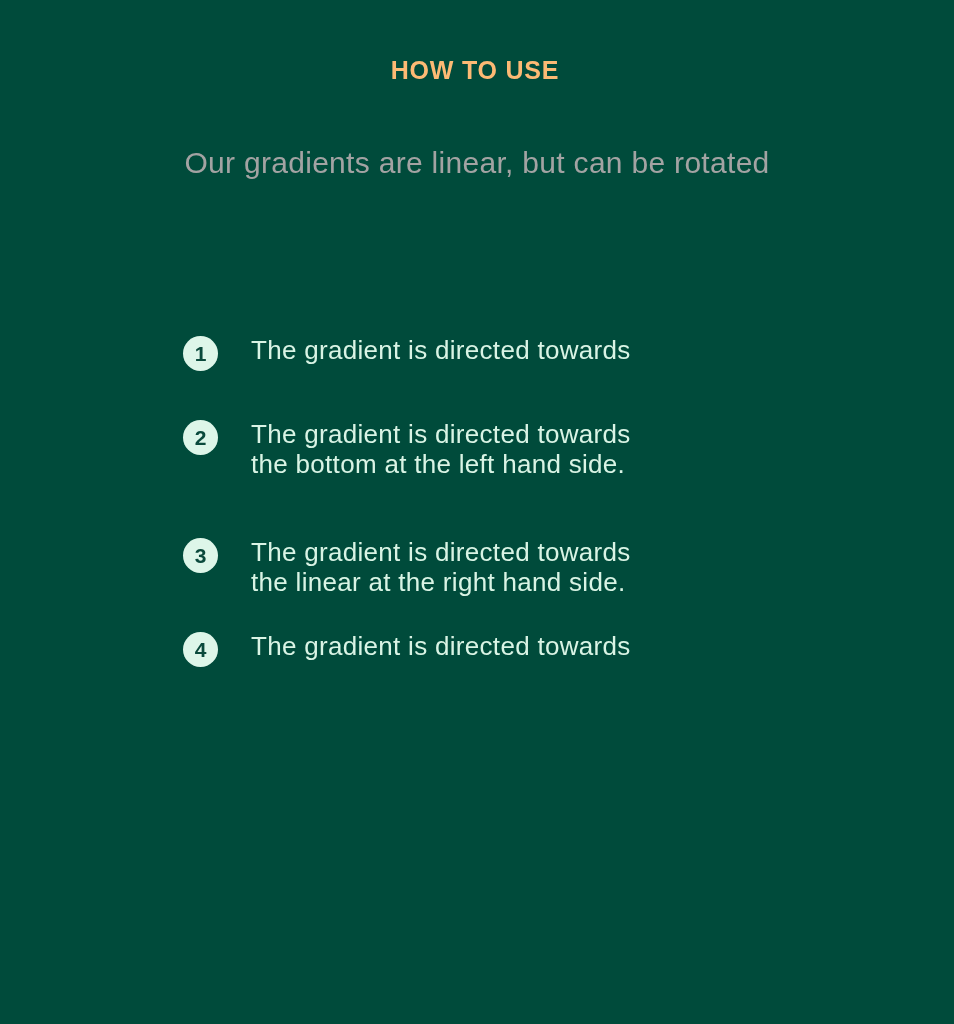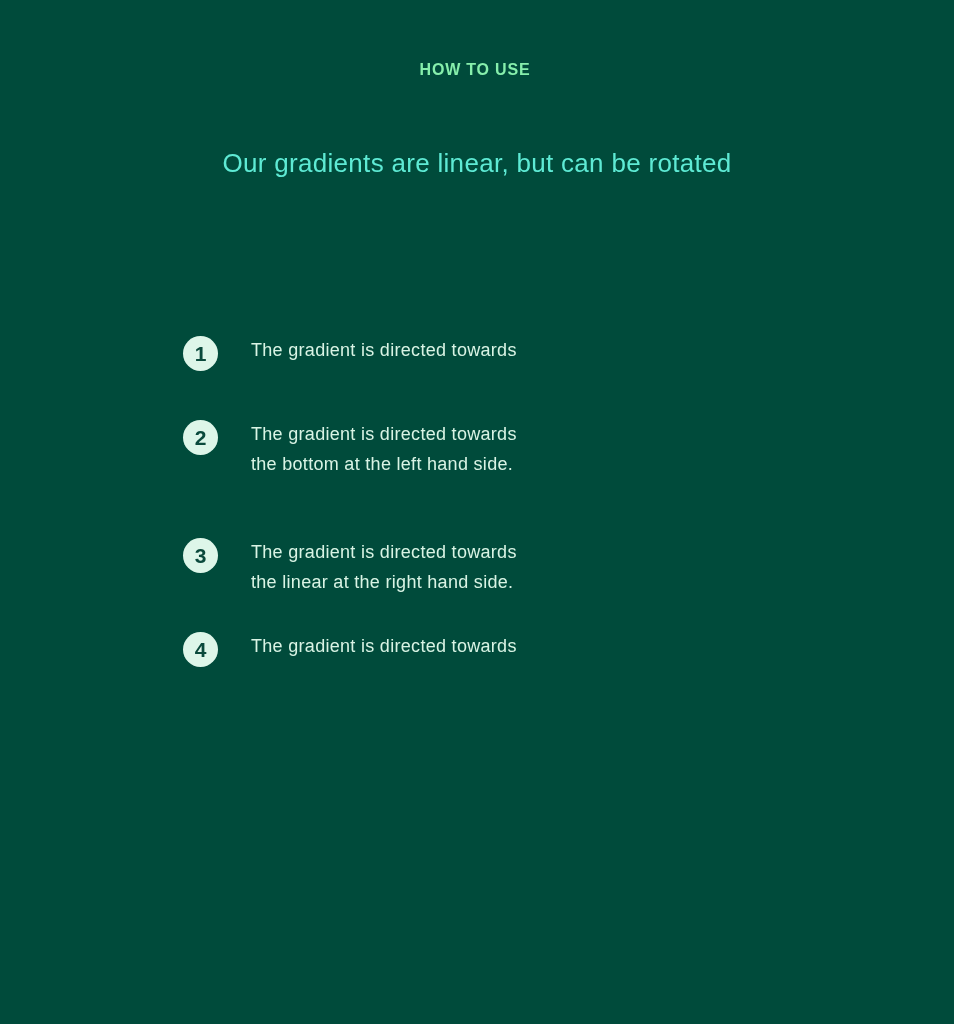--- a/index.html
+++ b/index.html
@@ -16,35 +16,35 @@
     color: #d9f4e5;
     overflow: hidden;
   }
   .title-block {
     position: absolute;
     top: 55px;
     left: 0;
     width: 950px;
     text-align: center;
     font-weight: bold;
-    font-size: 16px;
+    font-size: 25px;
     line-height: 30px;
     letter-spacing: 0.8px;
-    color: #86efac;
+    color: #fdba74;
   }
   .intro-block {
     position: absolute;
     top: 148px;
     left: 0;
     width: 954px;
     text-align: center;
-    font-size: 26px;
+    font-size: 30px;
     line-height: 30px;
     letter-spacing: 0.3px;
-    color: #5eead4;
+    color: #a3a3a3;
   }
   .steps {
     position: absolute;
     top: 335px;
     left: 183px;
     width: 640px;
   }
   .step {
     display: flex;
     align-items: flex-start;
@@ -61,21 +61,21 @@
     color: #0a4a3c;
     font-size: 21px;
     font-weight: bold;
     display: flex;
     align-items: center;
     justify-content: center;
     margin-top: 1px;
   }
   .step-text {
     margin-left: 33px;
-    font-size: 18px;
+    font-size: 26px;
     line-height: 30px;
     letter-spacing: 0.3px;
     color: #d9f4e5;
   }
   .line { display: block; }
 </style>
 </head>
 <body>
 
 <div class="page">

